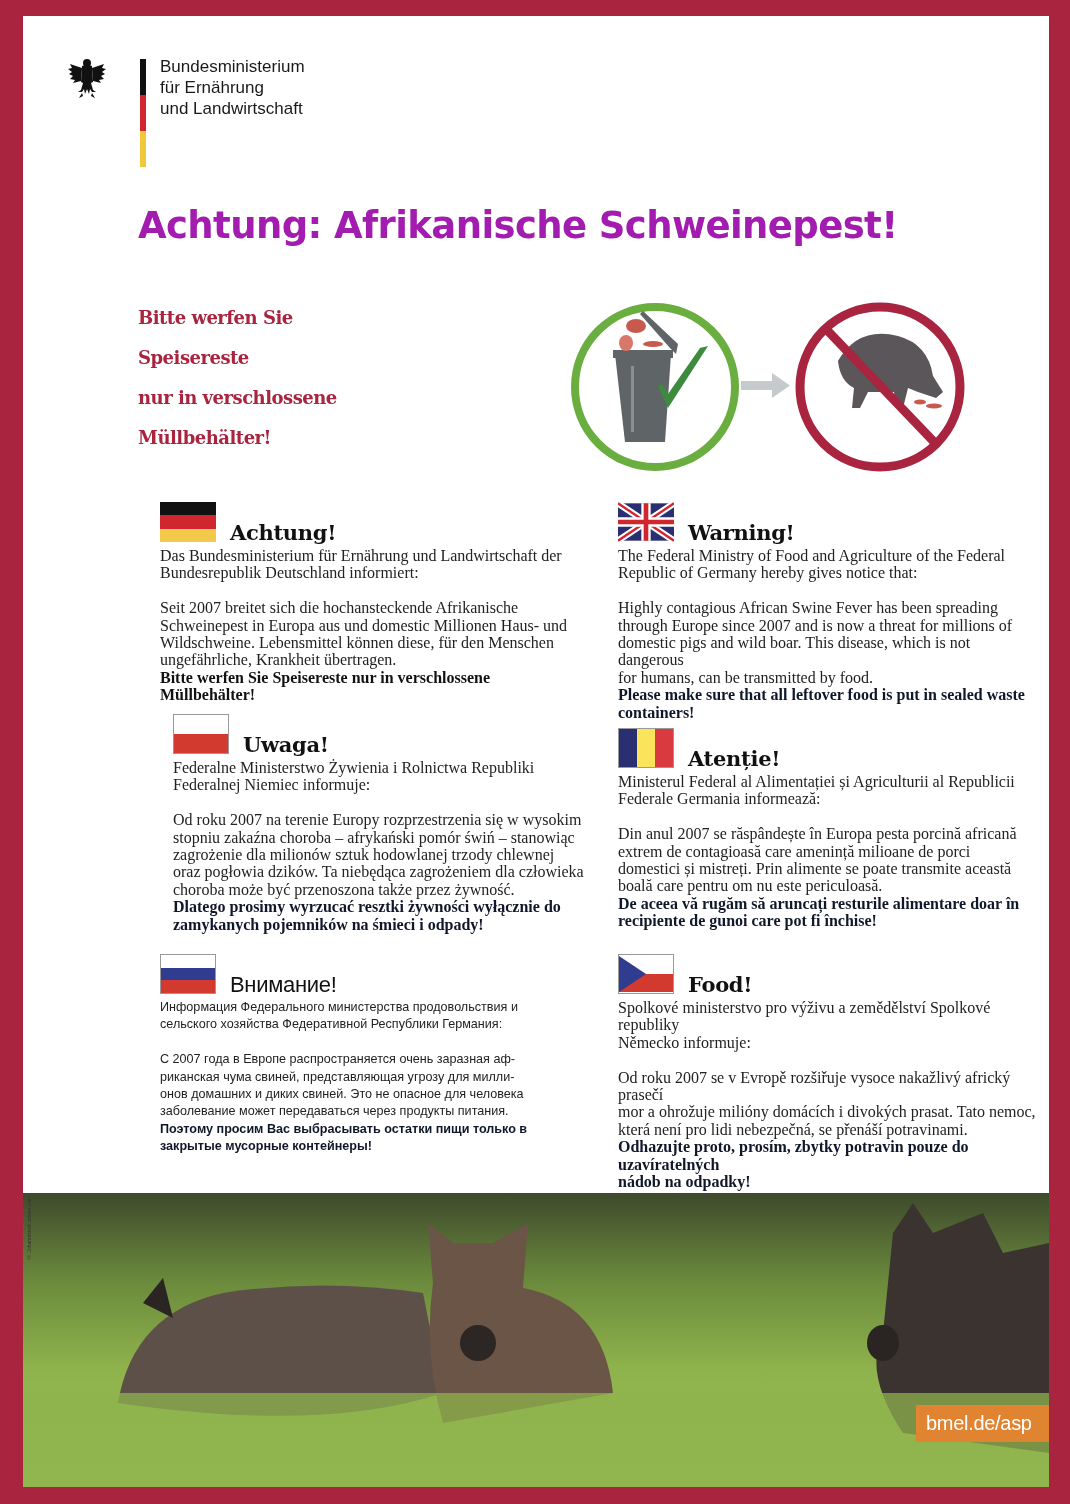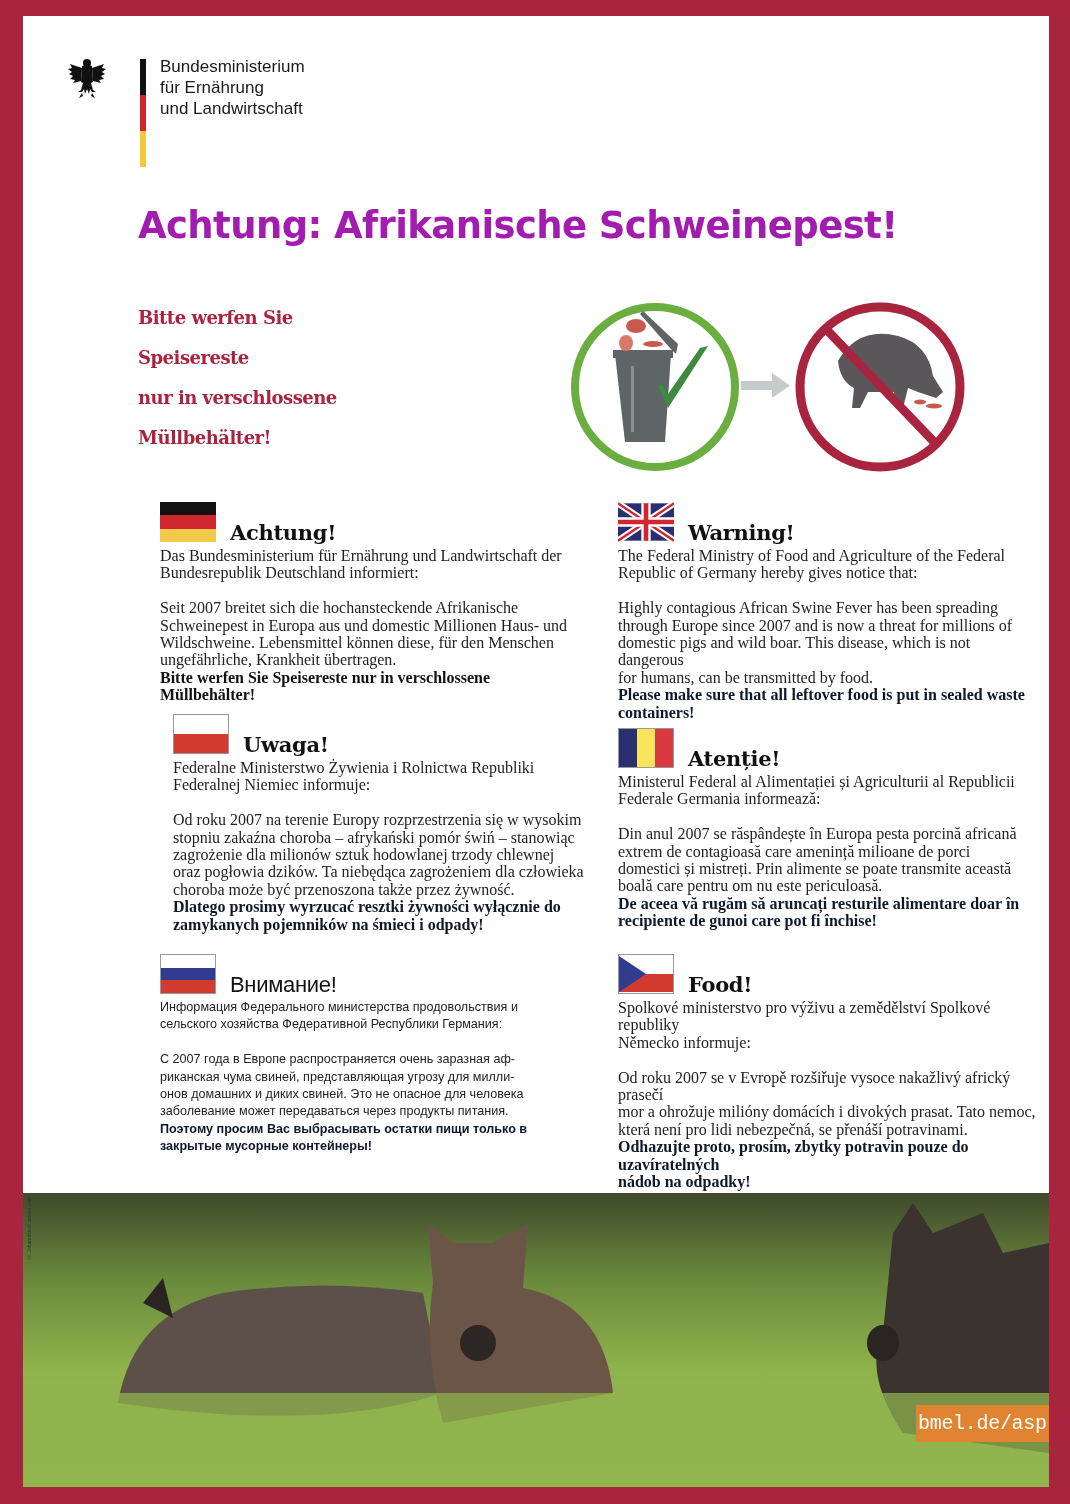--- a/index.html
+++ b/index.html
@@ -46,22 +46,22 @@
   .sec-body .gap { height: 17.4px; }
   .sec-body .strong-black { font-weight: bold; color: #111; }
   .sec-body .strong-red { font-weight: bold; color: #0f172a; }
 
   
   .photo { position: absolute; left: 23px; top: 1193px; width: 1026px; height: 294px; overflow: hidden;
     background: linear-gradient(180deg, #4b5a33 0%, #6e8a3f 25%, #8bab4a 55%, #9bbd55 80%, #8fb34e 100%); }
   .copyright { position: absolute; left: 3px; top: 4px; writing-mode: vertical-rl; transform: rotate(180deg);
     font-family: "Liberation Sans", sans-serif; font-size: 5px; color: #333; }
   .url-badge { position: absolute; left: 916px; top: 1405px; width: 133px; height: 37px; background: #e08432;
-    color: #fff; font-family: Liberation Mono, monospace; font-size: 20px; line-height: 37px;
-    padding-left: 2px; letter-spacing: -0.3px; }
+    color: #fff; font-family: Liberation Sans, sans-serif; font-size: 20px; line-height: 37px;
+    padding-left: 10px; letter-spacing: -0.3px; }
 </style>
 </head>
 <body>
 
 <div class="page">
 
   <div class="logo">
     <svg class="eagle" viewBox="0 0 38 44">
       <g fill="#111">
         <circle cx="19" cy="7" r="4"></circle>

